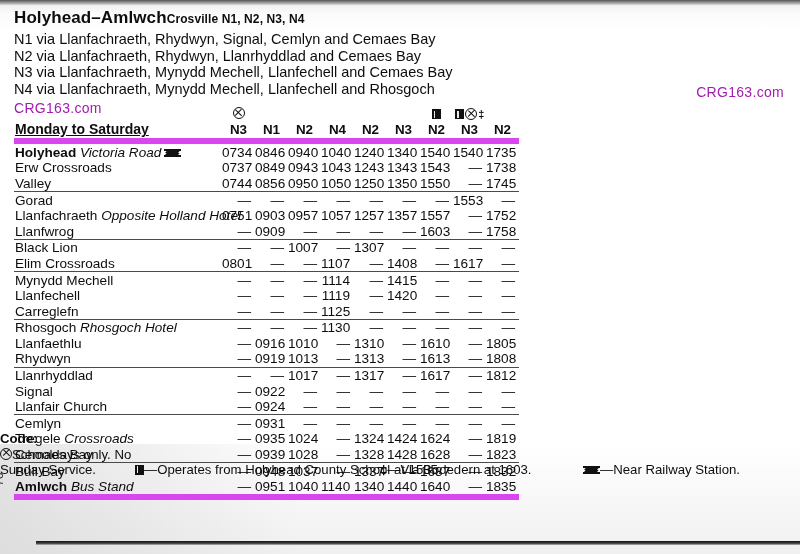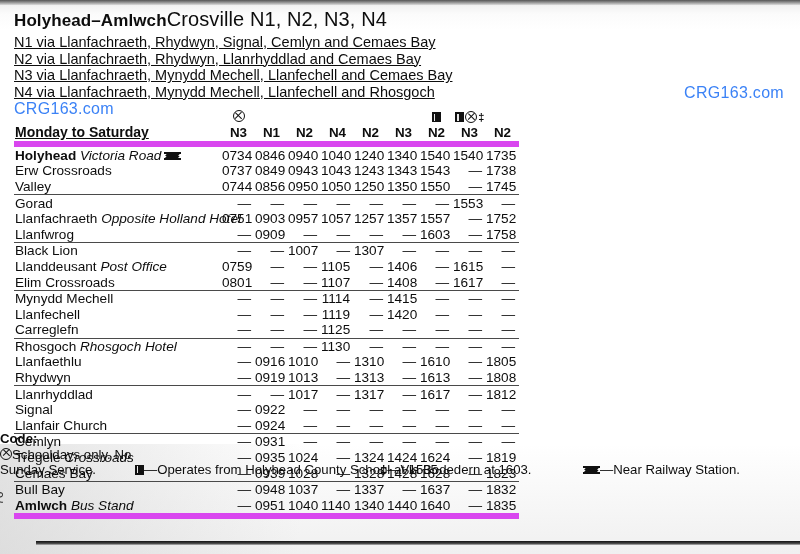--- a/index.html
+++ b/index.html
@@ -59,39 +59,38 @@
     align-items: baseline;
     justify-content: flex-start;
     padding-top: 8px;
   }
   .route-title {
     font-size: 17px;
     font-weight: bold;
     letter-spacing: .1px;
   }
   .operator-title {
-    font-size: 20px;
-    font-weight: normal;
+    font-size: 12px;
+    font-weight: bold;
     letter-spacing: .1px;
     white-space: nowrap;
   }
   .via-list {
     margin-top: 3px;
   }
   .via-line {
     font-size: 14.5px;
     line-height: 16.6px;
     white-space: nowrap;
-    text-decoration: underline;
   }
 
   
   .watermark {
-    color: #3b82f6;
-    font-size: 16px;
+    color: #a21caf;
+    font-size: 14px;
     letter-spacing: .3px;
     user-select: none;
   }
   .wm-right {
     position: absolute;
     right: 16px;
     top: 84px;
   }
   .wm-left {
     position: absolute;
@@ -434,32 +433,20 @@
             <td class="time dash">—</td>
             <td class="time">1007</td>
             <td class="time dash">—</td>
             <td class="time">1307</td>
             <td class="time dash">—</td>
             <td class="time dash">—</td>
             <td class="time dash">—</td>
             <td class="time dash">—</td>
           </tr>
           <tr>
-            <td class="stop"><span class="stop-main">Llanddeusant</span><span class="stop-sub"> Post Office</span></td>
-            <td class="time">0759</td>
-            <td class="time dash">—</td>
-            <td class="time dash">—</td>
-            <td class="time">1105</td>
-            <td class="time dash">—</td>
-            <td class="time">1406</td>
-            <td class="time dash">—</td>
-            <td class="time">1615</td>
-            <td class="time dash">—</td>
-          </tr>
-          <tr>
             <td class="stop"><span class="stop-main">Elim Crossroads</span></td>
             <td class="time">0801</td>
             <td class="time dash">—</td>
             <td class="time dash">—</td>
             <td class="time">1107</td>
             <td class="time dash">—</td>
             <td class="time">1408</td>
             <td class="time dash">—</td>
             <td class="time">1617</td>
             <td class="time dash">—</td>

